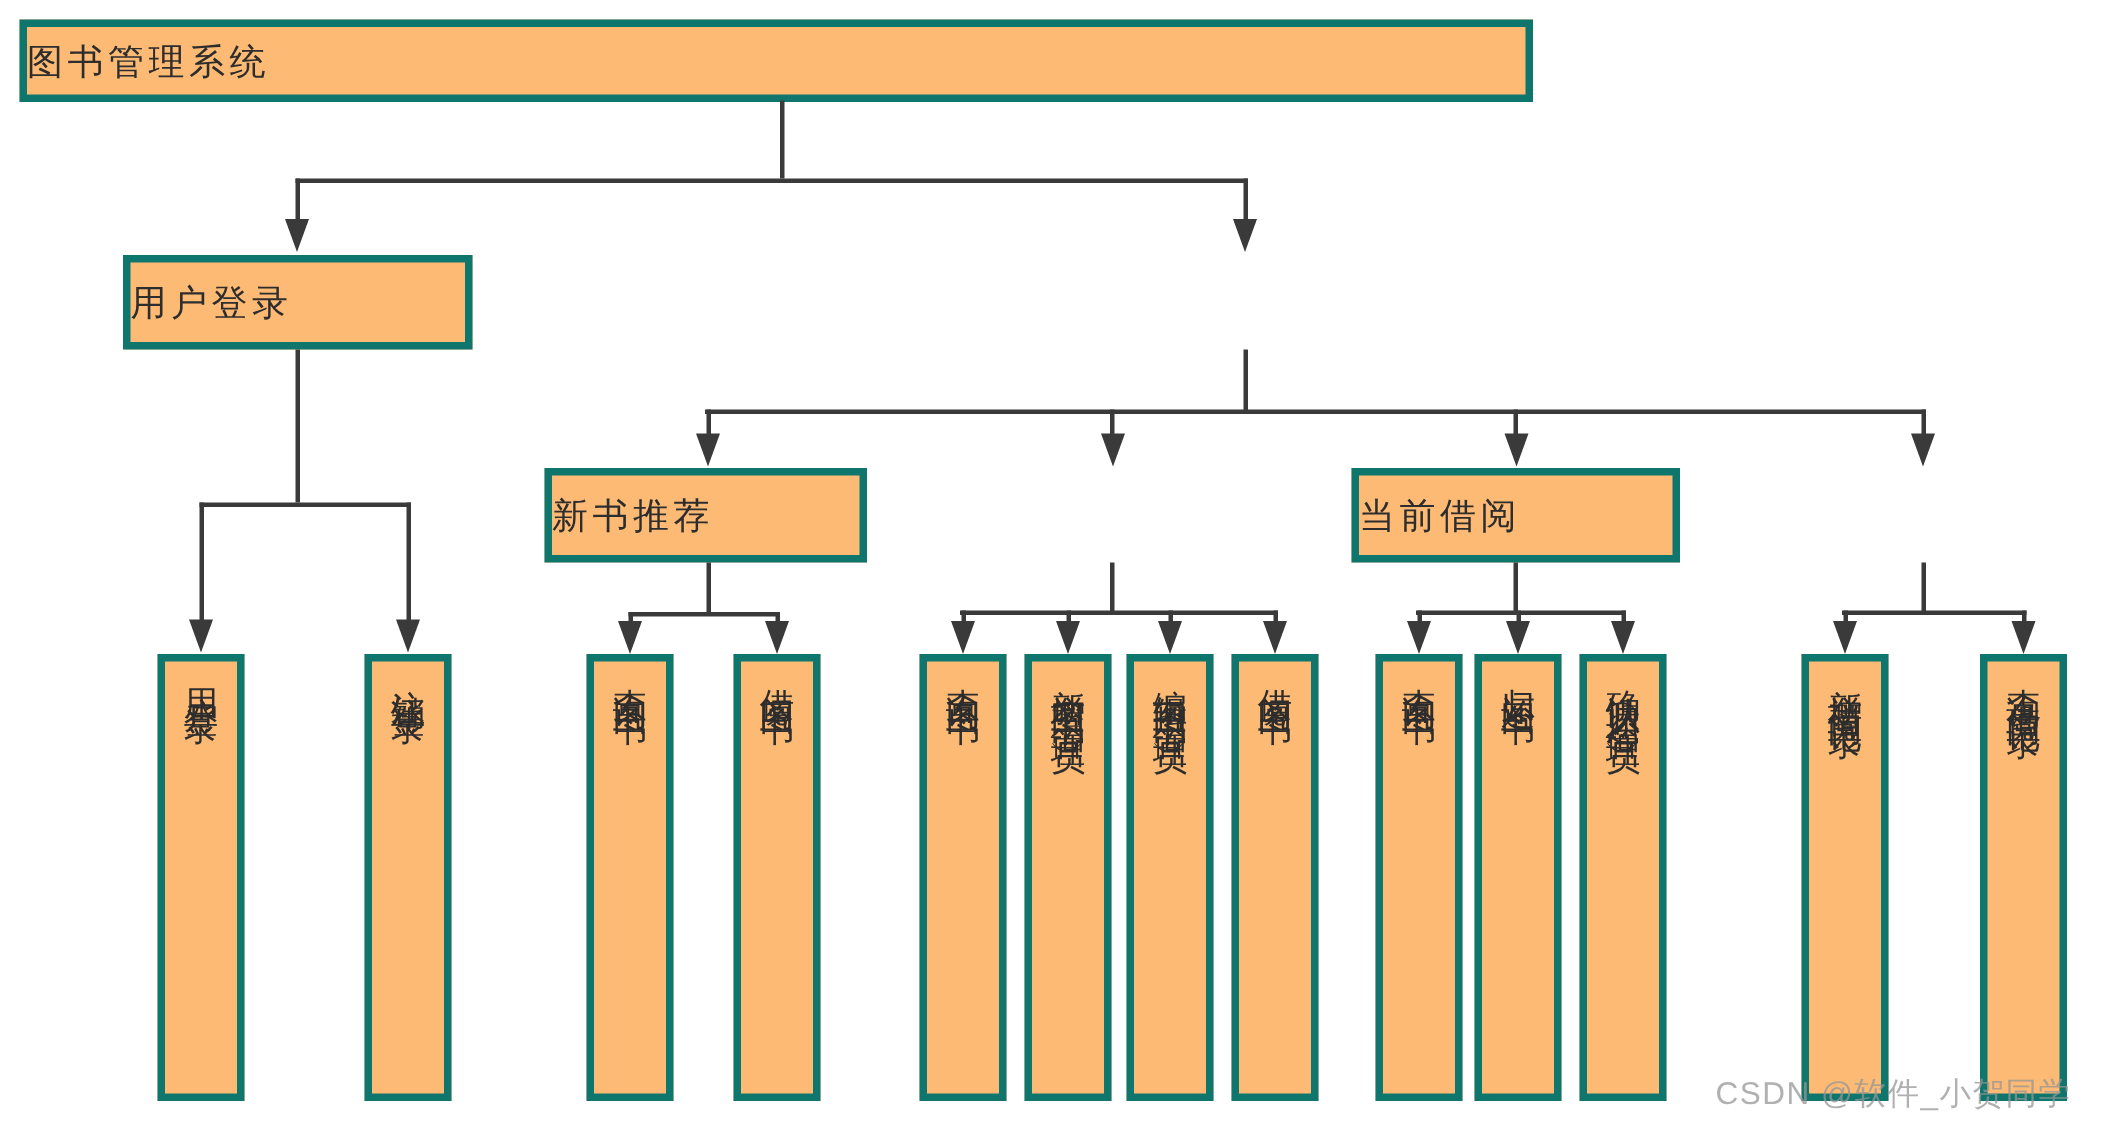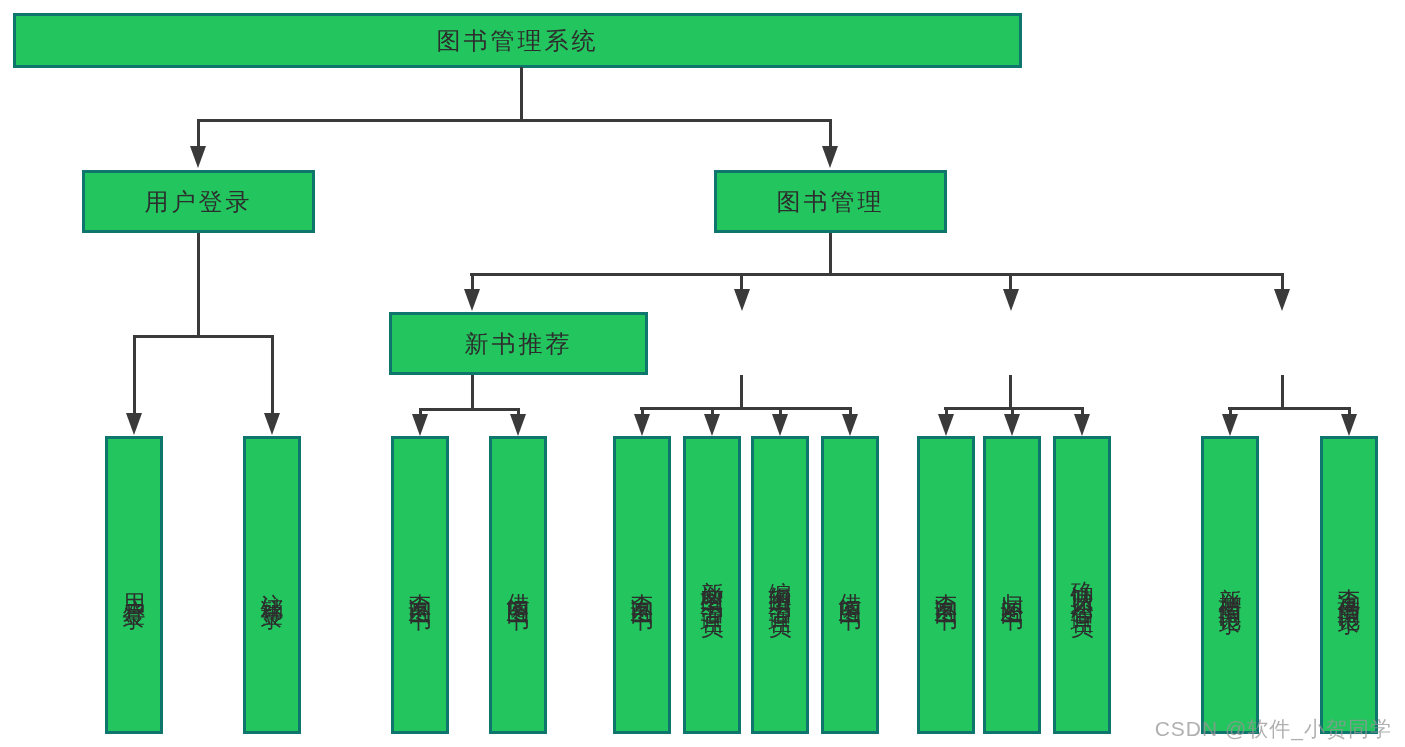--- a/index.html
+++ b/index.html
@@ -1,56 +1,56 @@
 <!DOCTYPE html>
 <html><head>
 <meta charset="utf-8">
 <style>
   html,body{margin:0;padding:0;background:#fff;}
   .stage{
     position:relative;width:1405px;height:747px;background:#ffffff;overflow:hidden;
     font-family:"Liberation Sans",sans-serif;color:#2d2d2d;
   }
   .b{
-    position:absolute;box-sizing:border-box;border:3px solid #0f766e;background:#22c55e;
-    display:flex;align-items:center;justify-content:center;
+    position:absolute;box-sizing:border-box;border:5px solid #0f766e;background:#fdba74;
+    display:flex;align-items:center;
     font-size:24px;letter-spacing:3px;white-space:nowrap;
   }
   .leaf{
     writing-mode:vertical-rl;text-orientation:mixed;
     font-size:23px;letter-spacing:5px;line-height:1;white-space:normal;
   }
   .v{position:absolute;width:3px;background:#3a3a3a;}
   .h{position:absolute;height:3px;background:#3a3a3a;}
   .a{position:absolute;width:0;height:0;
      border-left:8px solid transparent;border-right:8px solid transparent;
      border-top:22px solid #3a3a3a;}
   .wm{
-    position:absolute;top:715px;right:13px;font-size:21px;letter-spacing:1px;
+    position:absolute;top:715px;right:24px;font-size:21px;letter-spacing:1px;
     color:rgba(150,150,150,0.75);white-space:nowrap;z-index:9;
   }
 </style>
 </head>
 <body>
 
 <div class="stage">
 
   <div class="b" style="left:13px;top:13px;width:1009px;height:55px;">
     <span>图书管理系统</span>
   </div>
 
   <div class="b" style="left:82px;top:170px;width:233px;height:63px;">
     <span>用户登录</span>
   </div>
-  <div class="b" style="left:714px;top:170px;width:233px;height:63px;">
-    <span>图书管理</span>
+
+  <div class="b" style="left:363px;top:312px;width:215px;height:63px;">
+    <span>新书推荐</span>
   </div>
-
-  <div class="b" style="left:363px;top:312px;width:259px;height:63px;margin-left:26px;">
-    <span>新书推荐</span>
+  <div class="b" style="left:901px;top:312px;width:219px;height:63px;">
+    <span>当前借阅</span>
   </div>
 
   <div class="b leaf" style="left:105px;top:436px;width:58px;height:298px;">
     <span>用户登录</span>
   </div>
   <div class="b leaf" style="left:243px;top:436px;width:58px;height:298px;">
     <span>注销登录</span>
   </div>
 
   <div class="b leaf" style="left:391px;top:436px;width:58px;height:298px;">

